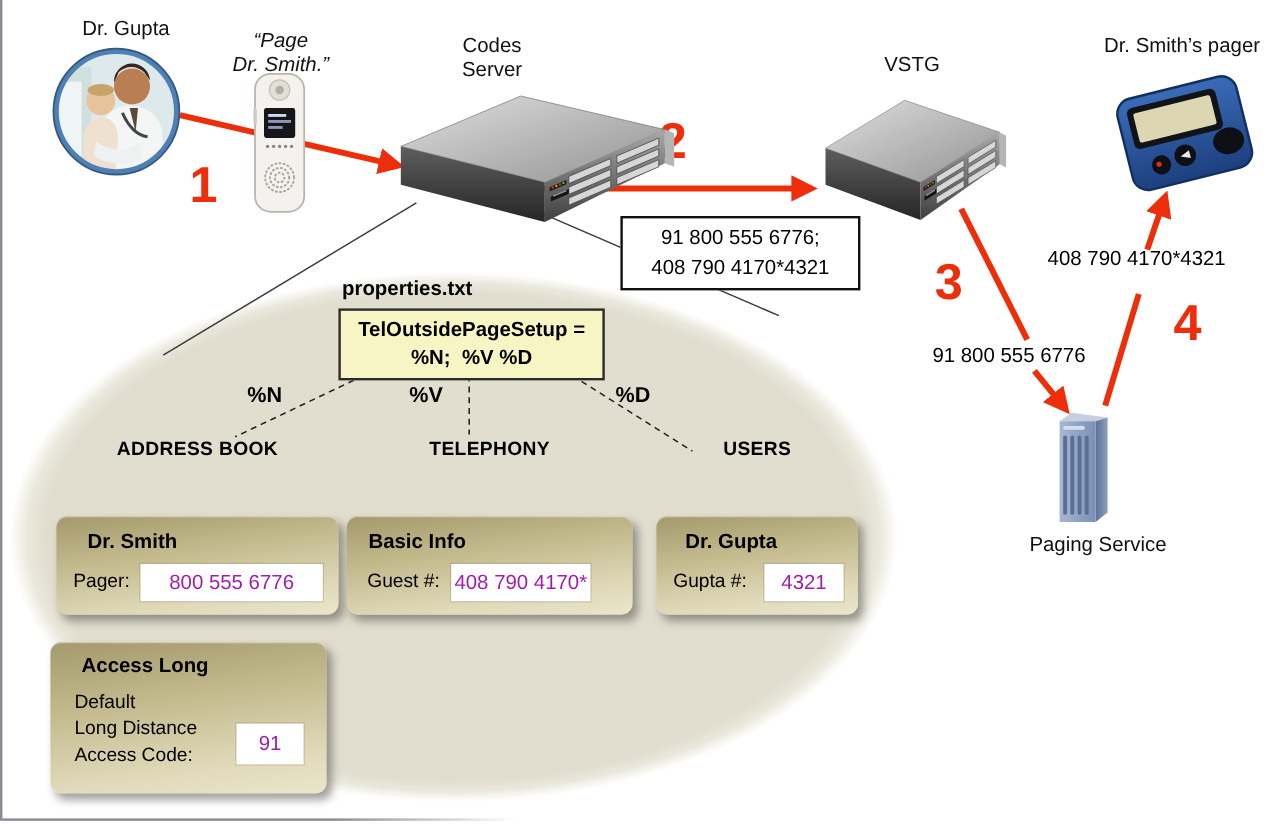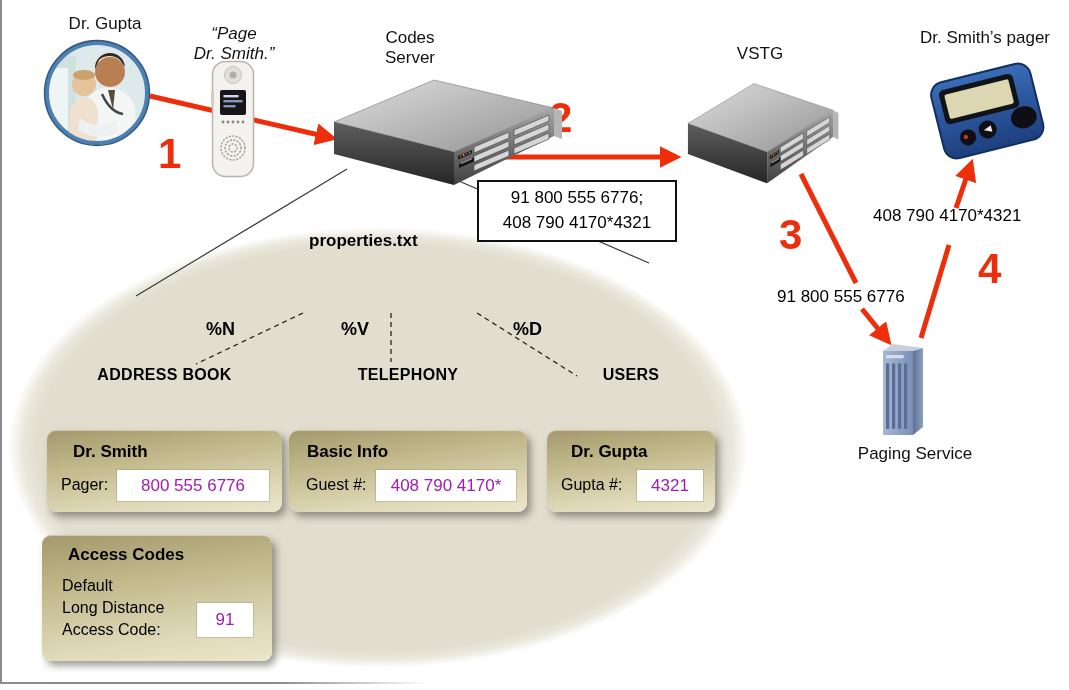--- a/index.html
+++ b/index.html
@@ -5,21 +5,21 @@
   html,body{margin:0;padding:0;}
   body{font-family:"Liberation Sans",sans-serif;background:#ffffff;}
   #canvas{position:relative;width:1069px;height:690px;background:#ffffff;overflow:hidden;}
   .abs{position:absolute;}
   .ctr{text-align:center;}
   .lbl{font-size:17px;color:#111;line-height:1.15;}
   .quote{font-style:italic;font-size:17px;color:#111;line-height:1.2;}
   .stepnum{font-size:42px;font-weight:700;color:#ee2e0a;line-height:1;}
   .msg{font-size:17px;color:#000;white-space:nowrap;}
   .msgbox{background:#ffffff;border:2px solid #111;font-size:17px;line-height:1.45;
-          display:flex;flex-direction:column;justify-content:center;}
+          display:flex;flex-direction:column;justify-content:center;margin-left:40px;}
   .props-label{font-weight:700;font-size:17px;color:#000;}
   .yellowbox{background:#f8f5c5;border:2px solid #2b2b2b;font-weight:700;font-size:17px;
              line-height:1.35;display:flex;flex-direction:column;justify-content:center;}
   .token{font-weight:700;font-size:18px;color:#000;}
   .sechead{font-weight:700;font-size:16px;color:#000;letter-spacing:.3px;}
   .card{background:linear-gradient(172deg,#a3996c 0%,#c4bb8f 40%,#e0daba 78%,#ebe6ca 100%);
         border-radius:9px;box-shadow:4px 5px 7px rgba(70,70,60,.5), inset 0 1px 0 rgba(255,255,255,.45);margin-top:40px;}
   .card .title{font-weight:700;font-size:17px;color:#000;}
   .card .fl{font-size:16px;color:#000;}
   .field{background:#ffffff;display:flex;align-items:center;justify-content:center;
@@ -218,48 +218,52 @@
     <rect x="10" y="14" width="18" height="3.2" rx="1.5" fill="#d7deeb"></rect>
     <g fill="#5a6d94">
       <rect x="10" y="22" width="3.2" height="66" rx="1.6"></rect>
       <rect x="16" y="22" width="3.2" height="66" rx="1.6"></rect>
       <rect x="22" y="22" width="3.2" height="66" rx="1.6"></rect>
       <rect x="28" y="22" width="3.2" height="66" rx="1.6"></rect>
     </g>
   </svg>
   <div class="abs lbl ctr" style="left:840px;top:444px;width:150px;">Paging Service</div>
 
-  <div class="abs props-label" style="left:285px;top:231px;margin-left:24px;">properties.txt</div>
+  <div class="abs props-label" style="left:285px;top:231px;">properties.txt</div>
+  <div class="abs yellowbox ctr" style="left:282px;top:257px;width:218px;height:56px;">
+    <div>TelOutsidePageSetup =</div>
+    <div class="pre">%N;  %V %D</div>
+  </div>
   <div class="abs token" style="left:206px;top:319px;">%N</div>
   <div class="abs token" style="left:341px;top:319px;">%V</div>
   <div class="abs token" style="left:513px;top:319px;">%D</div>
 
   <div class="abs sechead ctr" style="left:47px;top:366px;width:235px;">ADDRESS BOOK</div>
   <div class="abs sechead ctr" style="left:289px;top:366px;width:238px;">TELEPHONY</div>
   <div class="abs sechead ctr" style="left:547px;top:366px;width:168px;">USERS</div>
 
   <div class="abs card" style="left:47px;top:390px;width:235px;height:82px;">
     <div class="abs title" style="left:26px;top:12px;">Dr. Smith</div>
     <div class="abs fl" style="left:14px;top:46px;">Pager:</div>
     <div class="abs field" style="left:70px;top:40px;width:152px;height:31px;">800 555 6776</div>
   </div>
 
   <div class="abs card" style="left:289px;top:390px;width:238px;height:82px;">
     <div class="abs title" style="left:18px;top:12px;">Basic Info</div>
     <div class="abs fl" style="left:17px;top:46px;">Guest #:</div>
-    <div class="abs field" style="left:87px;top:40px;width:140px;height:31px;text-align:center;">408 790 4170*</div>
+    <div class="abs field" style="left:87px;top:40px;width:116px;height:31px;text-align:center;">408 790 4170*</div>
   </div>
 
   <div class="abs card" style="left:547px;top:390px;width:168px;height:82px;">
     <div class="abs title" style="left:24px;top:12px;">Dr. Gupta</div>
     <div class="abs fl" style="left:14px;top:46px;">Gupta #:</div>
     <div class="abs field" style="left:90px;top:40px;width:66px;height:31px;">4321</div>
   </div>
 
   <div class="abs card" style="left:42px;top:495px;width:230px;height:126px;">
-    <div class="abs title" style="left:26px;top:10px;">Access Codes</div>
+    <div class="abs title" style="left:26px;top:10px;">Access Long</div>
     <div class="abs fl" style="left:20px;top:42px;">Default</div>
     <div class="abs fl" style="left:20px;top:64px;">Long Distance</div>
     <div class="abs fl" style="left:20px;top:86px;">Access Code:</div>
     <div class="abs field" style="left:155px;top:68px;width:56px;height:34px;">91</div>
   </div>
 
 </div>
 
 </body></html>

